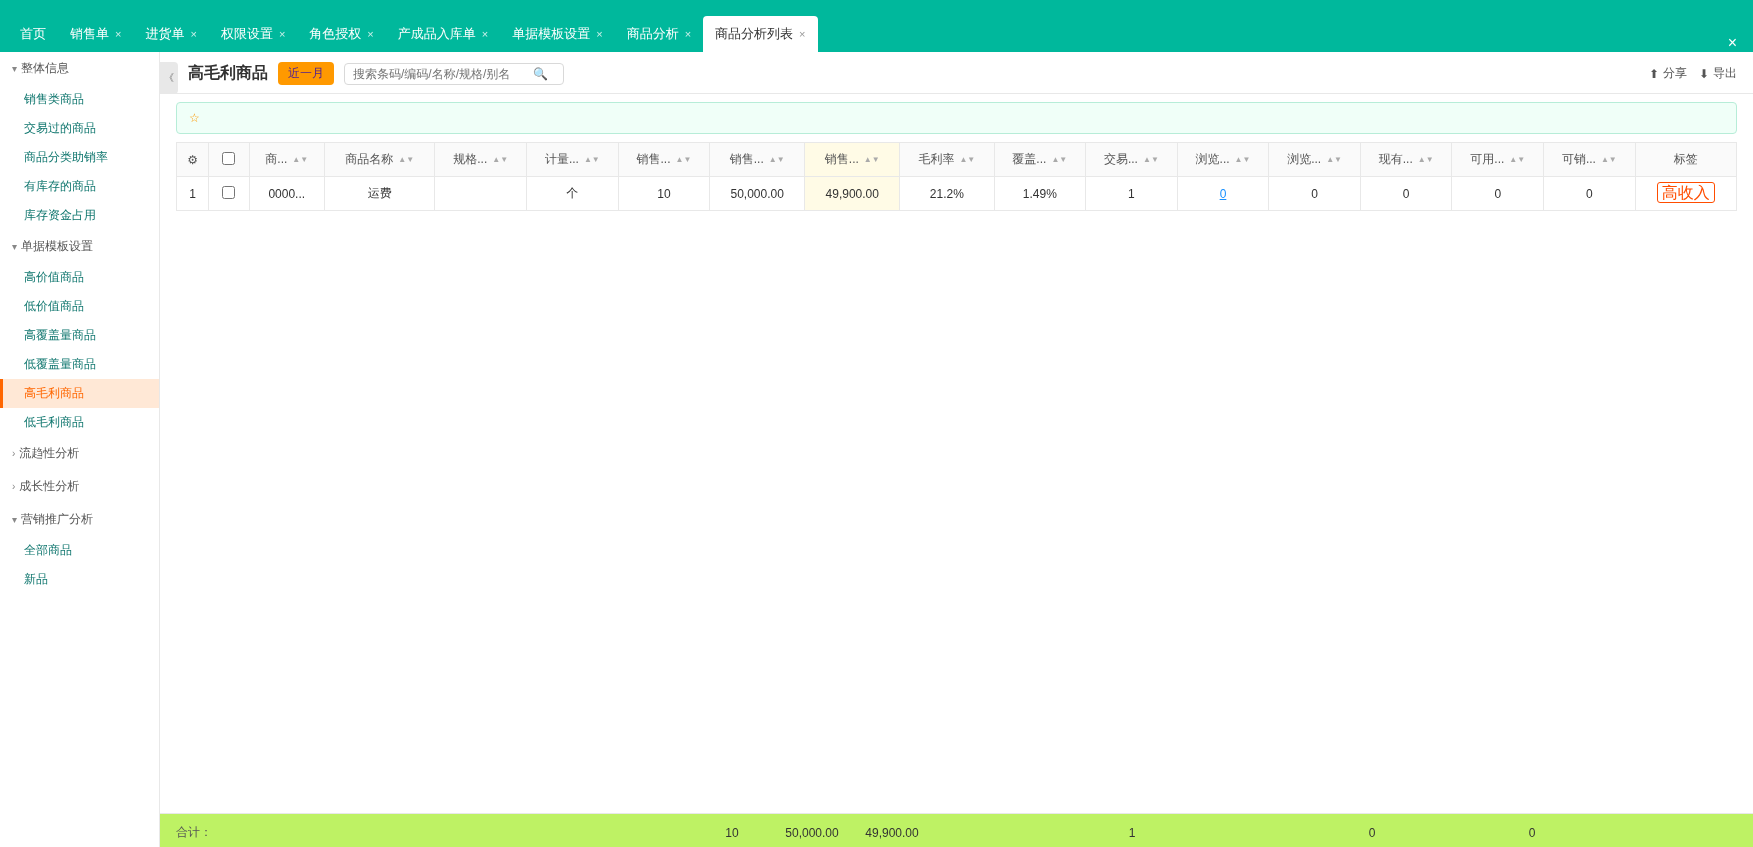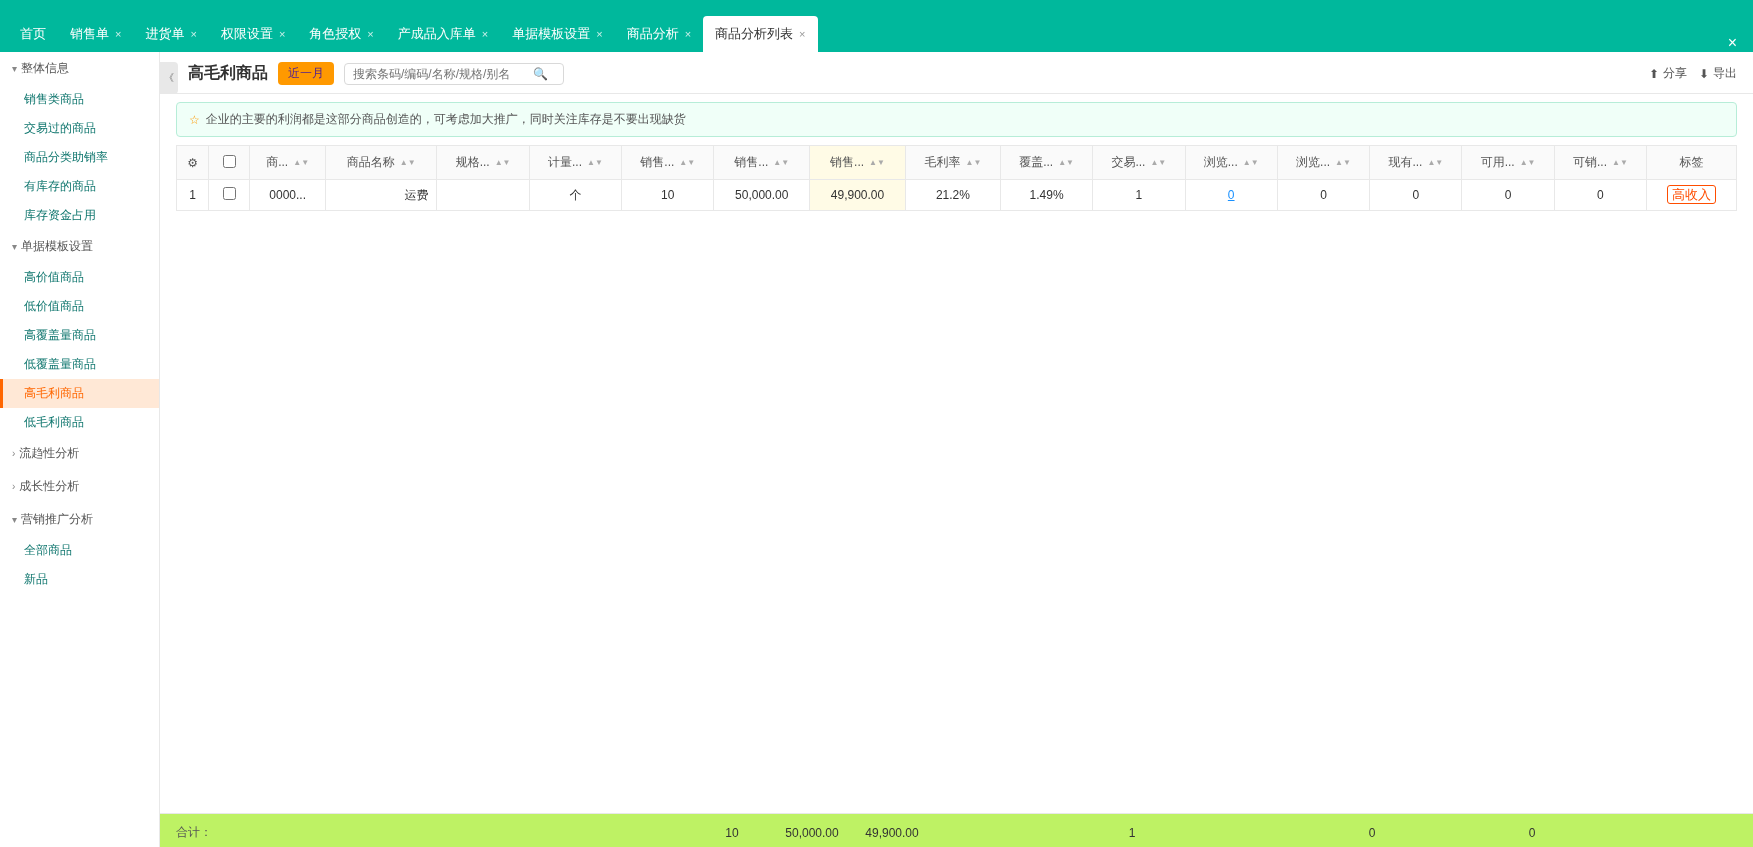--- a/index.html
+++ b/index.html
@@ -214,21 +214,21 @@
     }
     tbody td {
       border: 1px solid #e8e8e8;
       padding: 6px 8px;
       text-align: center;
       color: #333;
     }
 
     .tag-high {
       color: #ff4d00;
-      font-size: 13px;
+      font-size: 16px;
       border: 1px solid #ff4d00;
       border-radius: 3px;
       padding: 1px 4px;
     }
 
     .link-text { color: #1890ff; text-decoration: underline; cursor: pointer; }
 
     
     .footer-bar {
       background: #bef264;
@@ -406,21 +406,20 @@
         </div>
         <div class="action-btn">
           <span>⬇</span>
           <span>导出</span>
         </div>
       </div>
     </div>
 
     <div class="info-banner">
       <span class="info-icon">☆</span>
-      <span>企业的主要的利润都是这部分商品创造的，可考虑加大推广，同时关注库存是不要出现缺货</span>
     </div>
 
     <div class="table-container">
       <table>
         <thead>
           <tr>
             <th>
               <div class="th-inner">⚙</div>
             </th>
             <th>
@@ -521,21 +520,21 @@
                 <span>标签</span>
               </div>
             </th>
           </tr>
         </thead>
         <tbody id="table-body">
         <tr>
     <td>1</td>
     <td><input type="checkbox" style=""></td>
     <td>0000...</td>
-    <td style="text-align:right;margin-left:24px;">运费</td>
+    <td style="text-align:center;margin-left:24px;">运费</td>
     <td></td>
     <td>个</td>
     <td>10</td>
     <td>50,000.00</td>
     <td style="background:#fffbe6;">49,900.00</td>
     <td>21.2%</td>
     <td>1.49%</td>
     <td>1</td>
     <td><span class="link-text">0</span></td>
     <td>0</td>

